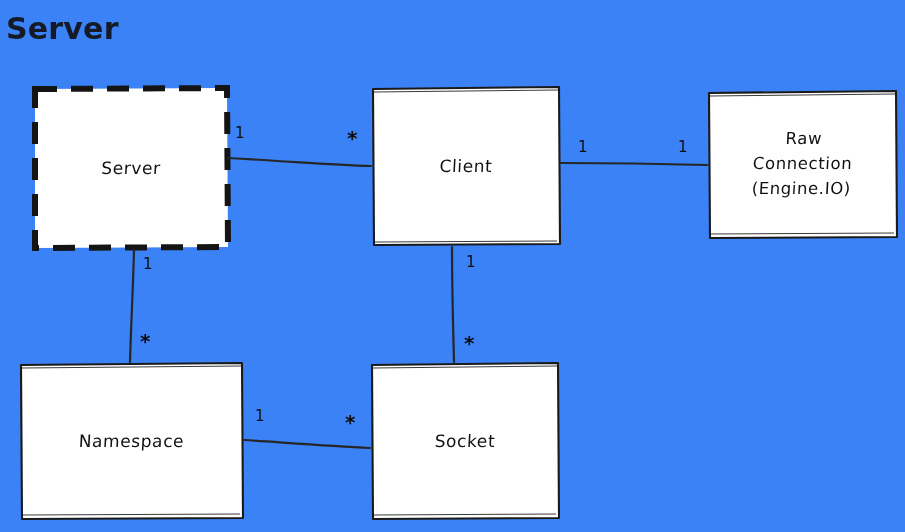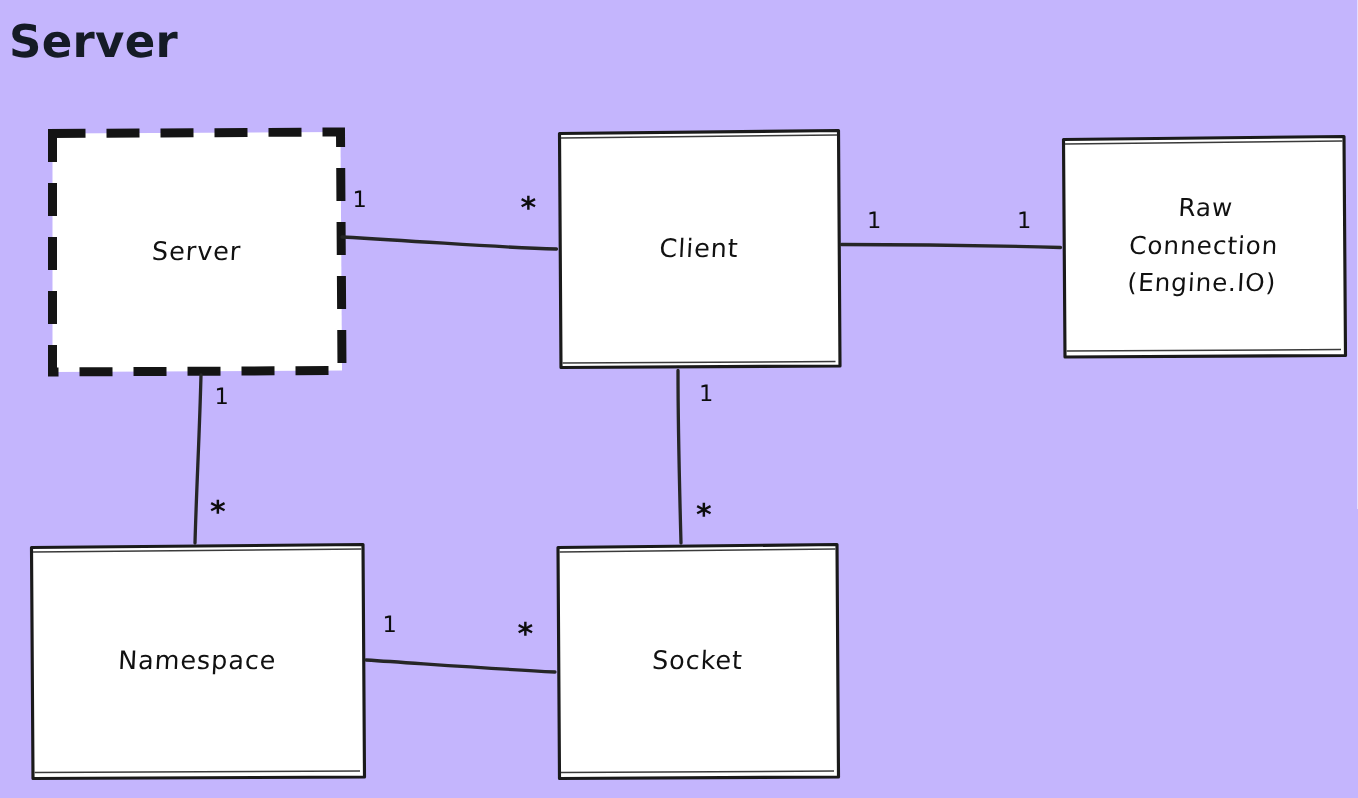--- a/index.html
+++ b/index.html
@@ -8,21 +8,21 @@
     padding: 0;
     background: #ffffff;
   }
   body {
     font-family: "DejaVu Sans", sans-serif;
   }
   #canvas {
     position: relative;
     width: 905px;
     height: 532px;
-    background: #c4b5fd;
+    background: #3b82f6;
     overflow: hidden;
   }
 
   
   #page-title {
     position: absolute;
     left: 6px;
     top: 12px;
     font-family: "DejaVu Sans", sans-serif;
     font-size: 30px;

